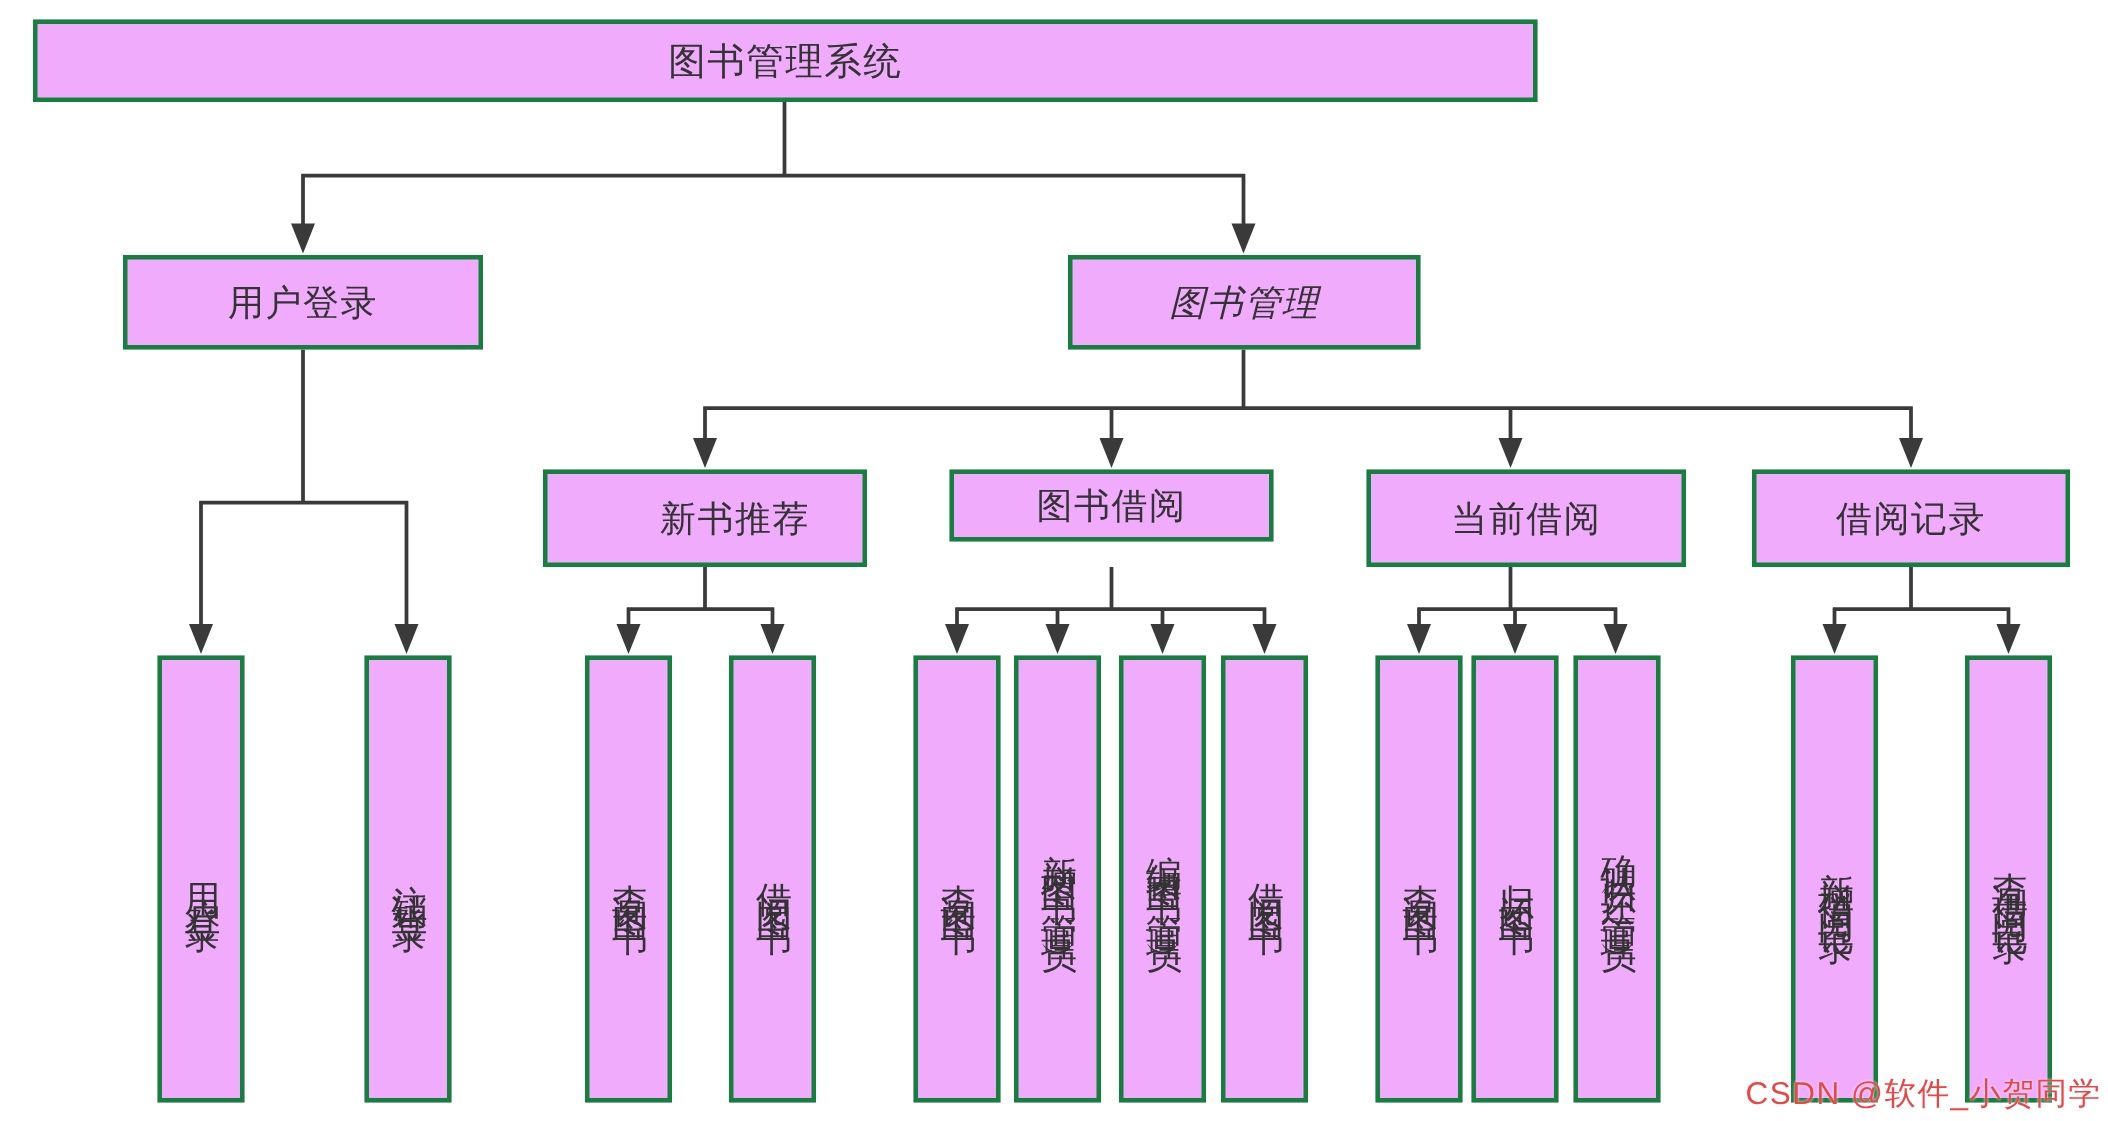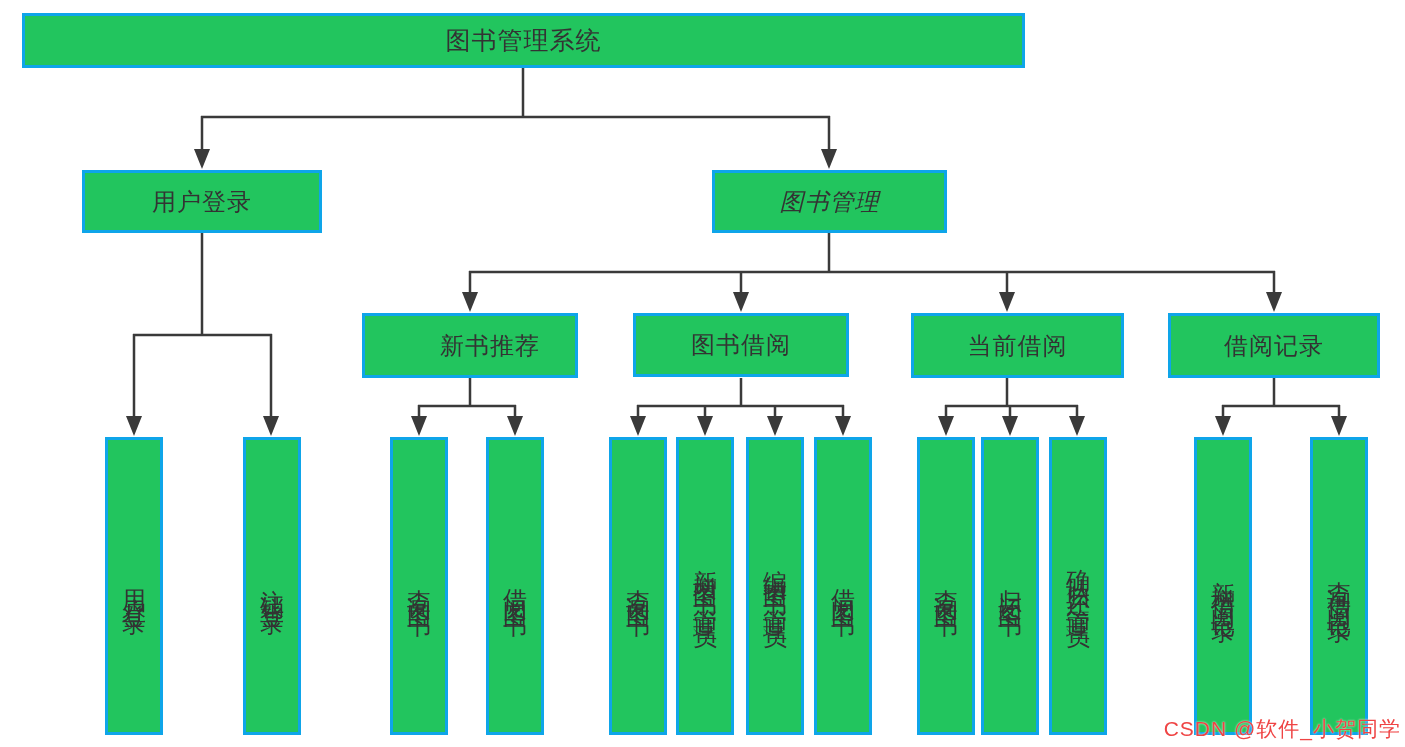--- a/index.html
+++ b/index.html
@@ -7,22 +7,22 @@
     position:relative;
     width:1405px;height:747px;
     background:#ffffff;
     font-family:"Liberation Sans", sans-serif;
     overflow:hidden;
   }
   .connectors{position:absolute;left:0;top:0;}
   .box{
     position:absolute;
     box-sizing:border-box;
-    border:3px solid #0ea5e9;
-    background:#22c55e;
+    border:3px solid #15803d;
+    background:#f0abfc;
     color:#333333;
     display:flex;
     align-items:center;
     justify-content:center;
     text-align:center;
   }
   .root-box{font-size:25px;letter-spacing:1px;}
   .lvl-box{font-size:24px;letter-spacing:1px;}
   .leaf{top:437px;width:58px;height:298px;}
   .vtext{
@@ -89,21 +89,21 @@
       <polygon points="1331,416 1347,416 1339,436"></polygon>
     </g>
   </svg>
 
   <div class="box root-box" style="left:22px;top:13px;width:1003px;height:55px;">图书管理系统</div>
 
   <div class="box lvl-box" style="left:82px;top:170px;width:240px;height:63px;">用户登录</div>
   <div class="box lvl-box" style="left:712px;top:170px;width:235px;height:63px;font-style:italic;">图书管理</div>
 
   <div class="box lvl-box" style="left:362px;top:313px;width:216px;height:65px;padding-left:40px;">新书推荐</div>
-  <div class="box lvl-box" style="left:633px;top:313px;width:216px;height:64px;">图书借阅</div>
+  <div class="box lvl-box" style="left:633px;top:313px;width:216px;height:48px;">图书借阅</div>
   <div class="box lvl-box" style="left:901px;top:313px;width:213px;height:65px;margin-left:10px;">当前借阅</div>
   <div class="box lvl-box" style="left:1168px;top:313px;width:212px;height:65px;">借阅记录</div>
 
   <div class="box leaf" style="left:105px;">
     <span class="vtext">用户登录</span>
   </div>
   <div class="box leaf" style="left:243px;">
     <span class="vtext">注销登录</span>
   </div>
 

